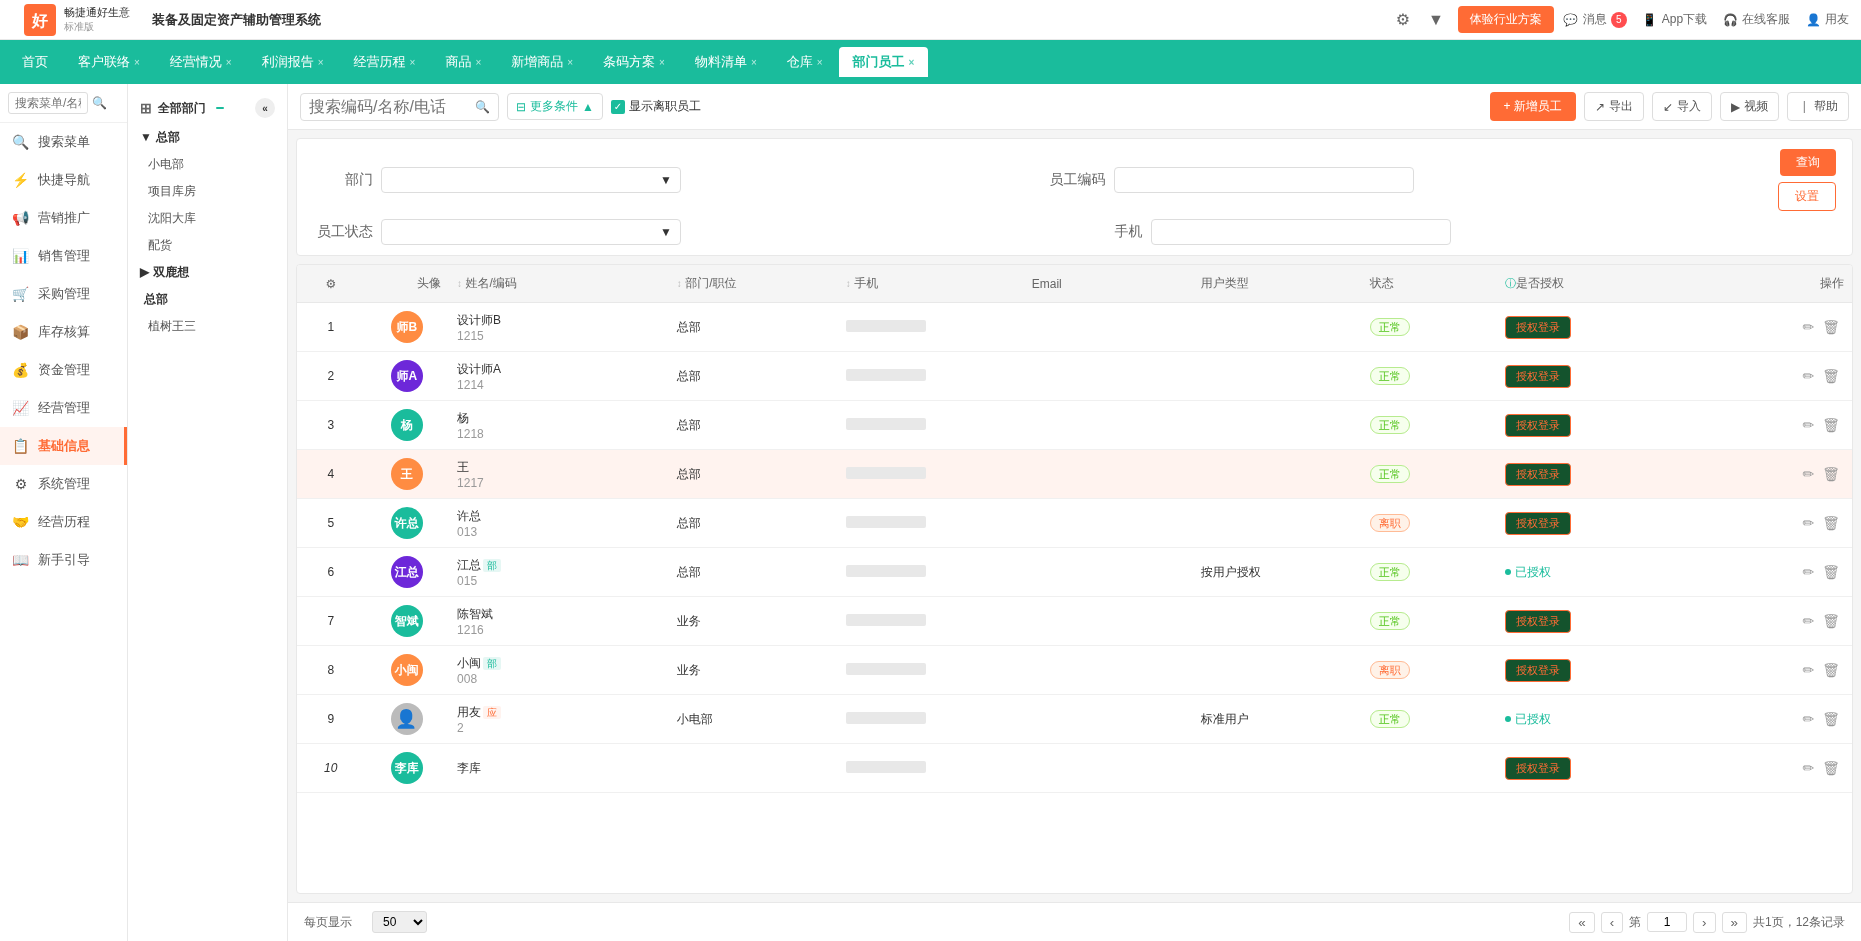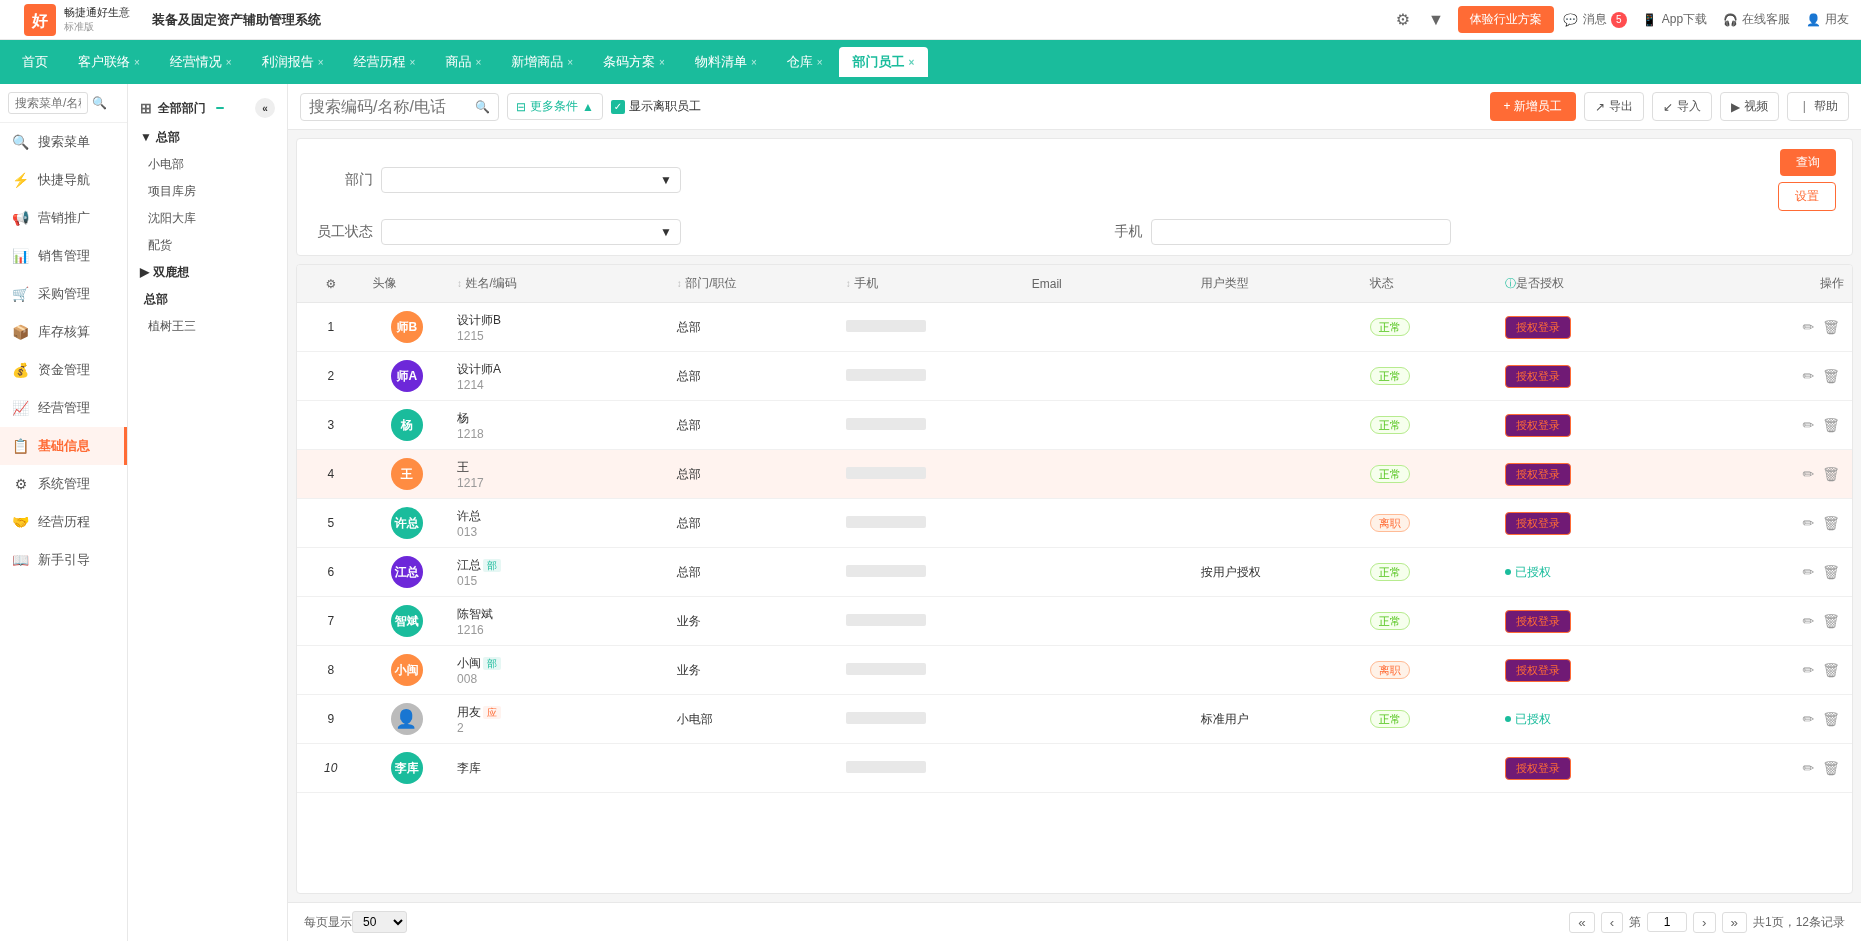--- a/index.html
+++ b/index.html
@@ -75,48 +75,48 @@
     tbody tr { border-bottom: 1px solid #f0f0f0; }
     tbody tr.highlighted { background: #fff3ef; }
     tbody td { padding: 8px 8px; vertical-align: middle; }
     .avatar { width: 32px; height: 32px; border-radius: 50%; display: flex; align-items: center; justify-content: center; color: #fff; font-size: 12px; font-weight: bold; }
     .avatar-orange { background: #ff8c42; }
     .avatar-red { background: #6d28d9; }
     .avatar-teal { background: #1abc9c; }
     .avatar-gray { background: #bbb; font-size: 18px; }
     .status-normal { background: #f6ffed; color: #52c41a; border: 1px solid #b7eb8f; padding: 2px 8px; border-radius: 10px; font-size: 11px; }
     .status-resigned { background: #fff2e8; color: #ff6b35; border: 1px solid #ffbb96; padding: 2px 8px; border-radius: 10px; font-size: 11px; }
-    .btn-auth { border: 1px solid #ff6b35; color: #ff6b35; background: #701a75; padding: 3px 10px; border-radius: 4px; cursor: pointer; font-size: 11px; white-space: nowrap; }
+    .btn-auth { border: 1px solid #ff6b35; color: #ff6b35; background: #14532d; padding: 3px 10px; border-radius: 4px; cursor: pointer; font-size: 11px; white-space: nowrap; }
     .auth-done { color: #1abc9c; font-size: 12px; display: flex; align-items: center; gap: 4px; }
     .auth-dot { width: 6px; height: 6px; background: #1abc9c; border-radius: 50%; }
     .op-btn { background: none; border: none; cursor: pointer; color: #999; font-size: 14px; padding: 2px 4px; }
     .tag-dept { background: #e6f7f4; color: #1abc9c; font-size: 10px; padding: 1px 4px; border-radius: 2px; margin-left: 2px; }
     .tag-resp { background: #fff3ef; color: #ff6b35; font-size: 10px; padding: 1px 4px; border-radius: 2px; margin-left: 2px; }
     .blurred { background: #e8e8e8; color: transparent; border-radius: 2px; display: inline-block; width: 80px; height: 12px; }
 
     
     .pagination { background: #fff; border-top: 1px solid #e8e8e8; padding: 8px 16px; display: flex; align-items: center; gap: 8px; font-size: 12px; color: #666; }
-    .pagination-left { display: flex; align-items: center; gap: 0; }
+    .pagination-left { display: flex; align-items: center; gap: 20px; }
     .page-size-select { border: 1px solid #ddd; border-radius: 3px; padding: 2px 6px; font-size: 12px; }
     .pagination-right { margin-left: auto; display: flex; align-items: center; gap: 6px; }
     .page-btn { border: 1px solid #ddd; background: #fff; padding: 2px 8px; border-radius: 3px; cursor: pointer; color: #666; }
     .page-btn:disabled { opacity: 0.4; cursor: default; }
     .page-input { border: 1px solid #ddd; border-radius: 3px; padding: 2px 6px; width: 40px; text-align: center; font-size: 12px; }
 
     
     .logo-area { display: flex; align-items: center; gap: 8px; padding: 0 12px; min-width: 120px; }
     .logo-icon { width: 32px; height: 32px; }
     .logo-text { font-size: 11px; color: #333; line-height: 1.3; }
     .logo-sub { font-size: 10px; color: #999; }
 
     .gear-btn { color: #666; cursor: pointer; font-size: 16px; padding: 0 4px; }
     .trial-btn { background: #ff6b35; color: #fff; border: none; padding: 5px 12px; border-radius: 4px; cursor: pointer; font-size: 12px; }
 
     .col-num { width: 40px; text-align: center; }
-    .col-avatar { width: 50px; text-align: left; }
+    .col-avatar { width: 50px; text-align: right; }
     .col-name { width: 130px; }
     .col-dept { width: 100px; }
     .col-phone { width: 110px; }
     .col-email { width: 100px; }
     .col-usertype { width: 100px; }
     .col-status { width: 80px; }
     .col-auth { width: 130px; }
     .col-op { width: 80px; text-align: right; }
 
     .sort-icon { color: #bbb; font-size: 10px; }
@@ -286,20 +286,24 @@
       </div>
 
       <div class="filter-bar">
         <div class="filter-row">
           <div class="filter-field">
             <span class="filter-label">部门</span>
             <div class="filter-select" style="width:260px;">
               <span></span>
               <span>▼</span>
             </div>
+          </div>
+          <div class="filter-field">
+            <span class="filter-label">员工编码</span>
+            <input class="filter-input" style="width: 260px;">
           </div>
           <div class="filter-actions">
             <button class="btn-query">查询</button>
             <button class="btn-set">设置</button>
           </div>
         </div>
         <div class="filter-row">
           <div class="filter-field">
             <span class="filter-label">员工状态</span>
             <div class="filter-select" style="width:260px;">

